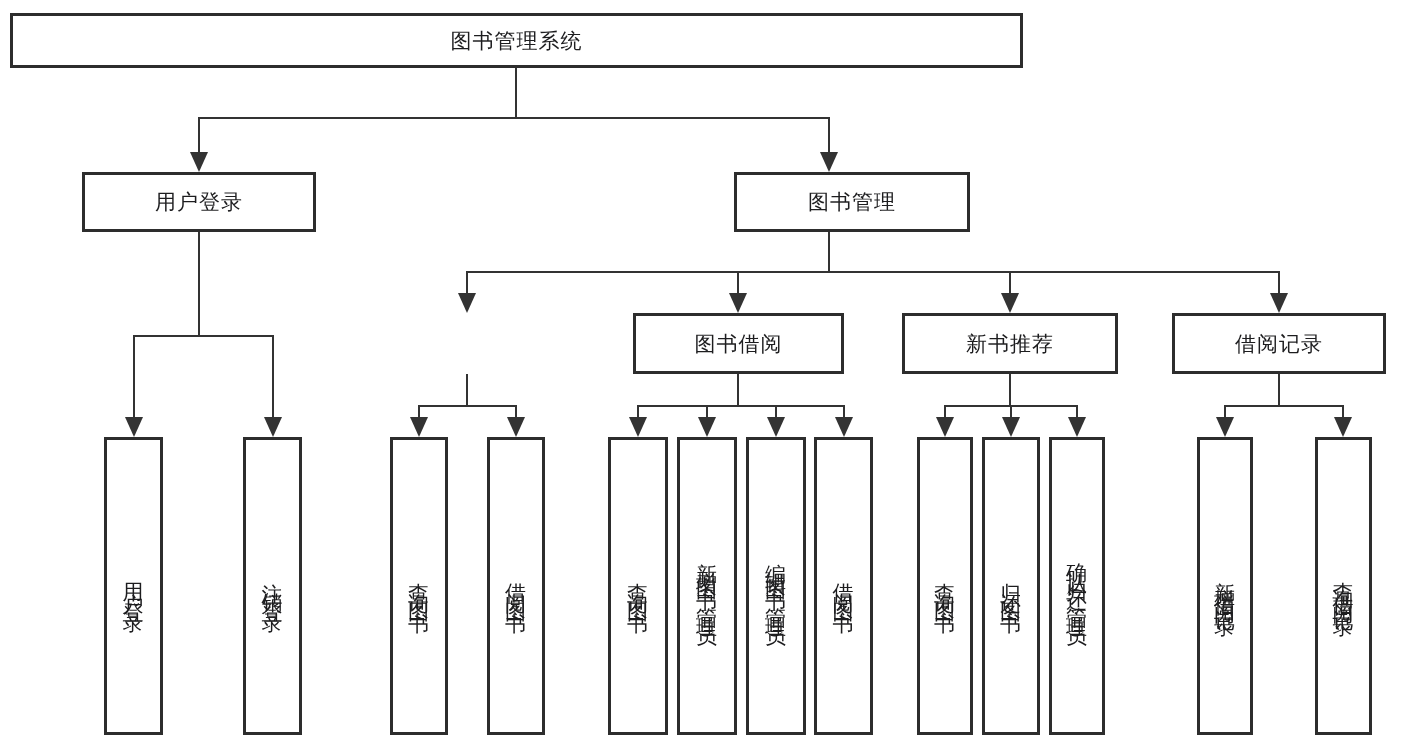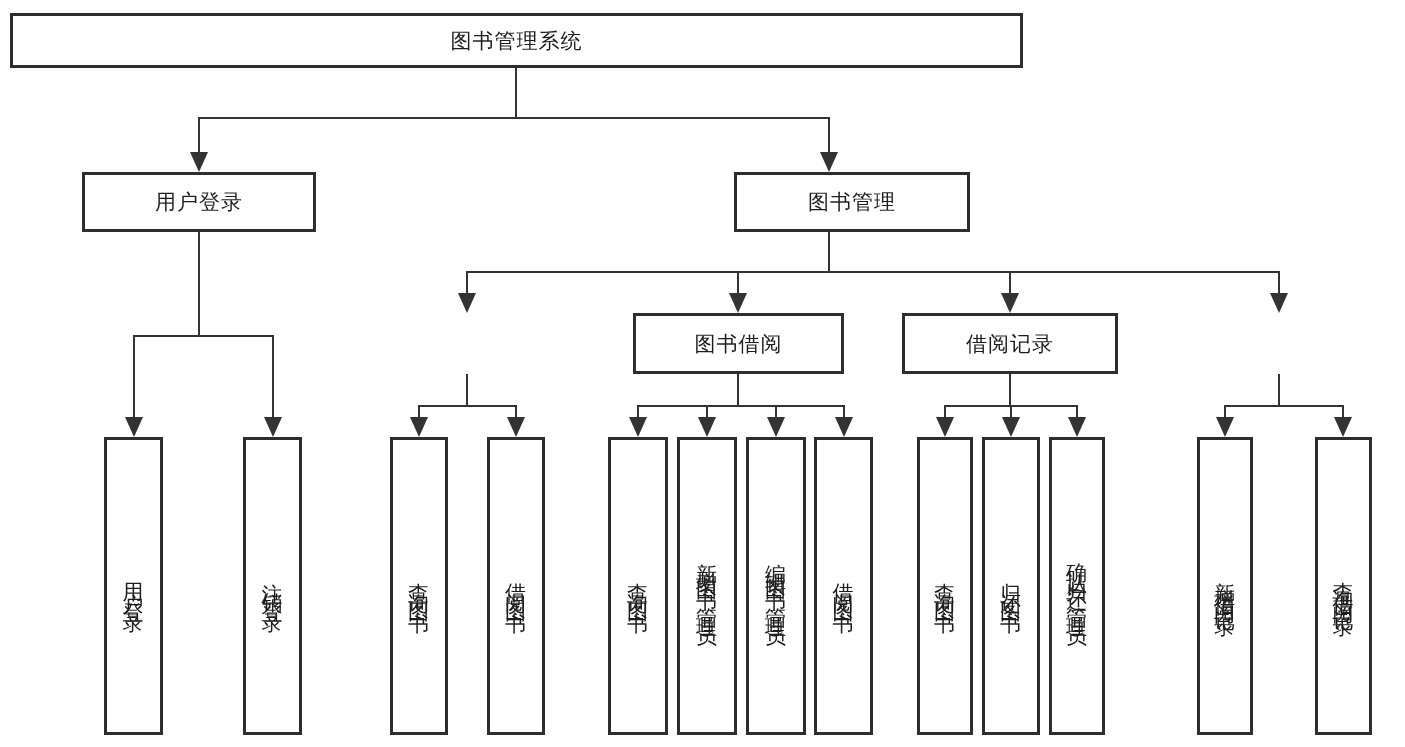--- a/index.html
+++ b/index.html
@@ -110,20 +110,23 @@
   <div class="arrow" style="left:729px; top:293px;"></div>
   <div class="vline" style="left:1009px; top:271px; height:24px;"></div>
   <div class="arrow" style="left:1001px; top:293px;"></div>
   <div class="vline" style="left:1278px; top:271px; height:24px;"></div>
   <div class="arrow" style="left:1270px; top:293px;"></div>
 
   <div class="hbox" style="left:633px; top:313px; width:211px; height:61px;">
     <span>图书借阅</span>
   </div>
   <div class="hbox" style="left:902px; top:313px; width:216px; height:61px;">
+    <span>新书推荐</span>
+  </div>
+  <div class="hbox" style="left:1172px; top:313px; width:214px; height:61px;">
     <span>借阅记录</span>
   </div>
 
   <div class="vline" style="left:466px; top:374px; height:31px;"></div>
   <div class="hline" style="left:418px; top:405px; width:99px;"></div>
   <div class="vline" style="left:418px; top:405px; height:14px;"></div>
   <div class="arrow" style="left:410px; top:417px;"></div>
   <div class="vline" style="left:515px; top:405px; height:14px;"></div>
   <div class="arrow" style="left:507px; top:417px;"></div>
 

